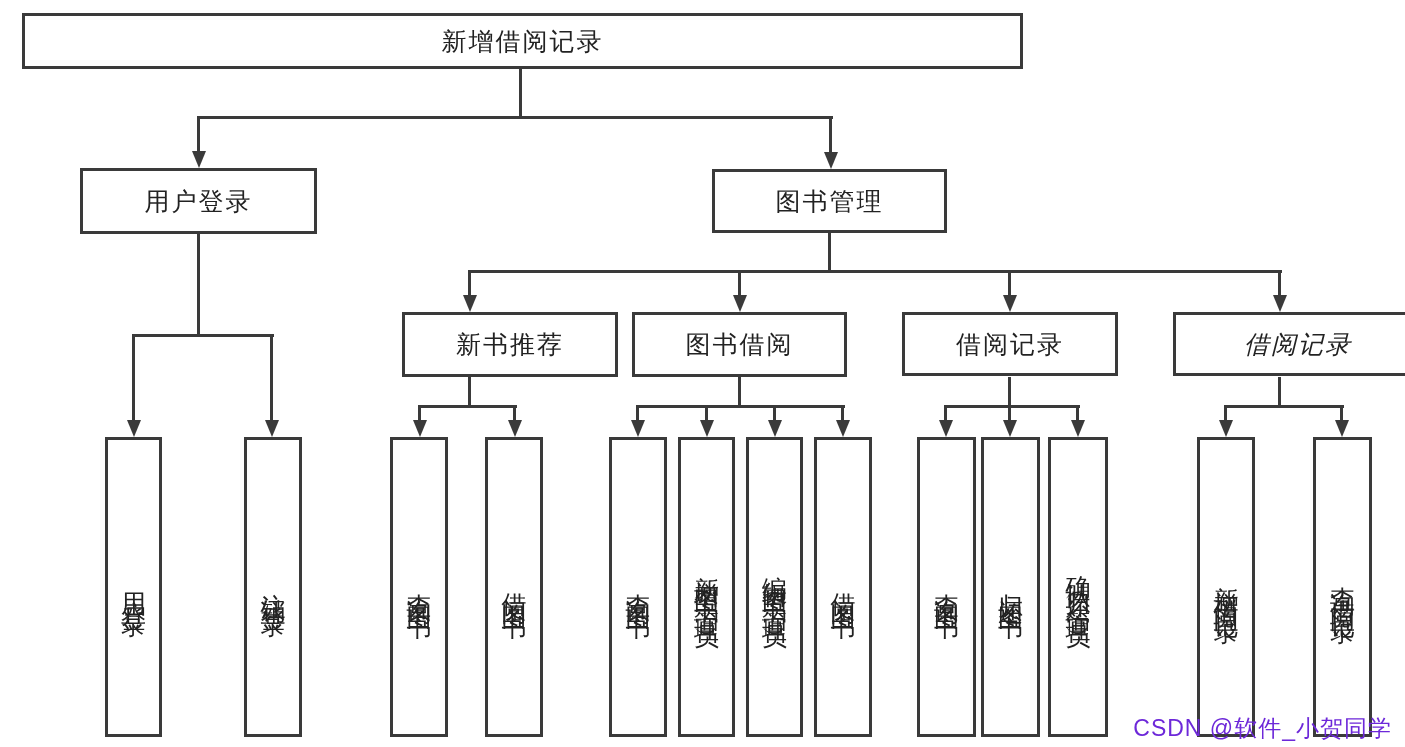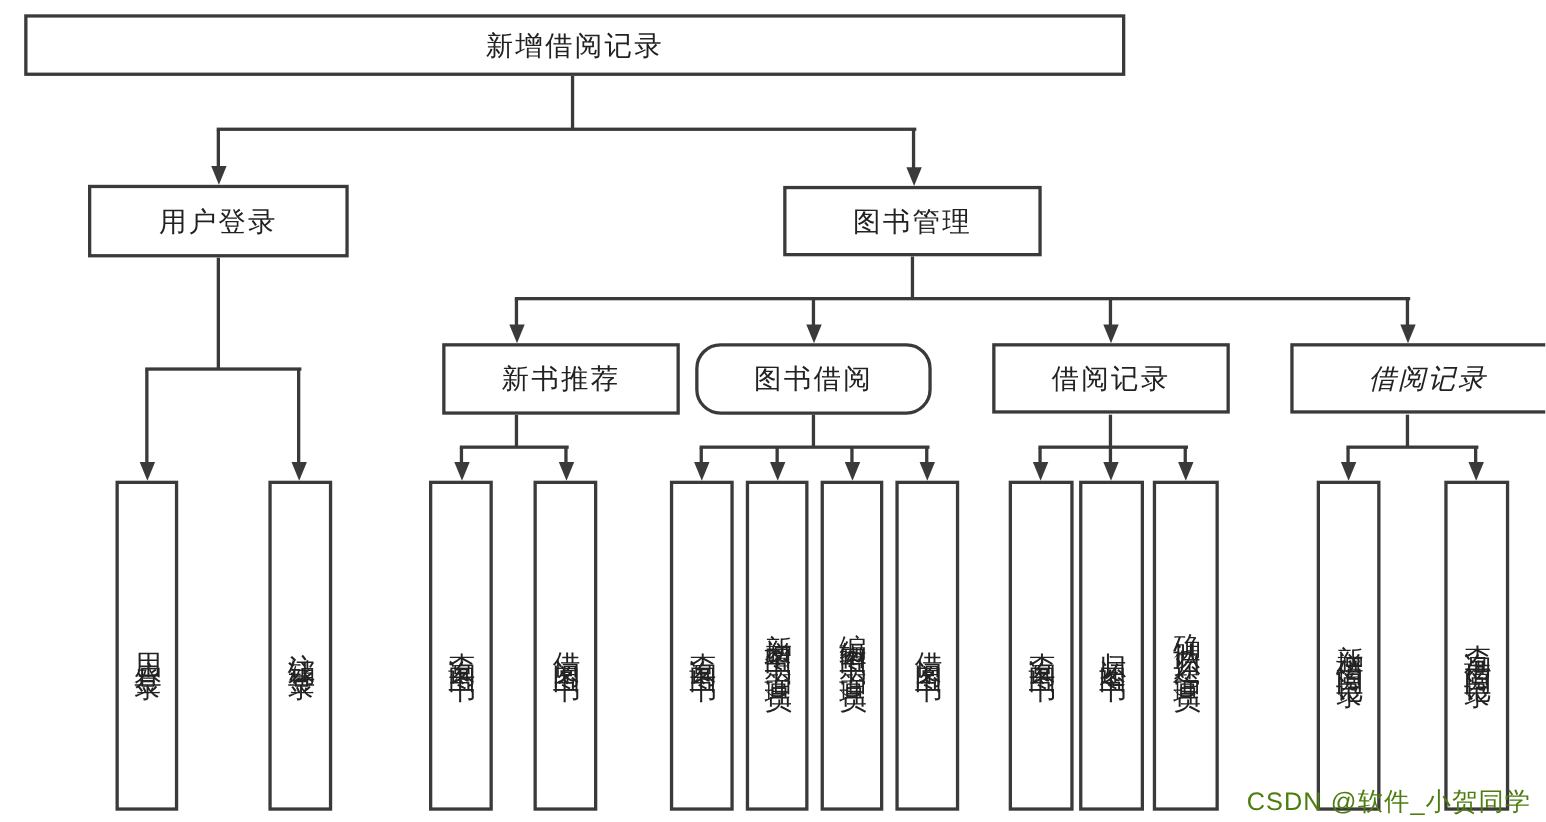--- a/index.html
+++ b/index.html
@@ -48,21 +48,21 @@
     border-left: 7px solid transparent;
     border-right: 7px solid transparent;
     border-top: 17px solid #3a3a3a;
   }
   .watermark {
     position: absolute;
     right: 13px;
     bottom: 3px;
     font-size: 23px;
     letter-spacing: 1px;
-    color: #4d7c0f;
+    color: #6d28d9;
     white-space: nowrap;
   }
 </style>
 </head>
 <body>
 
 <div class="canvas">
   <div id="connector-layer">
       <div class="cline" style="left: 519px; top: 69px; width: 3px; height: 49px;"></div>
       <div class="cline" style="left: 197px; top: 234px; width: 3px; height: 102px;"></div>
@@ -123,21 +123,21 @@
       </div>
       <div class="node h" style="left: 80px; top: 168px; width: 237px; height: 66px;">
         <span>用户登录</span>
       </div>
       <div class="node h" style="left: 712px; top: 169px; width: 235px; height: 64px;">
         <span>图书管理</span>
       </div>
       <div class="node h" style="left: 362px; top: 312px; width: 216px; height: 65px; margin-left: 40px;">
         <span>新书推荐</span>
       </div>
-      <div class="node h" style="left: 632px; top: 312px; width: 215px; height: 65px; border-radius: 23px;">
+      <div class="node h" style="left: 632px; top: 312px; width: 215px; height: 65px;">
         <span>图书借阅</span>
       </div>
       <div class="node h" style="left: 902px; top: 312px; width: 216px; height: 64px;">
         <span>借阅记录</span>
       </div>
       <div class="node h" style="left: 1173px; top: 312px; width: 250px; height: 64px; font-style: italic;">
         <span>借阅记录</span>
       </div>
       <div class="node v" style="left: 105px; top: 437px; width: 57px; height: 300px;">
         <span>用户登录</span>

